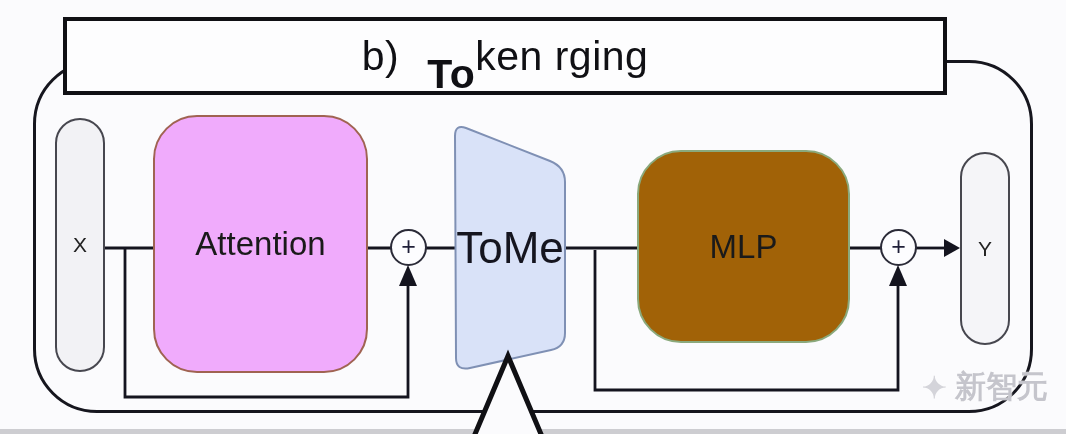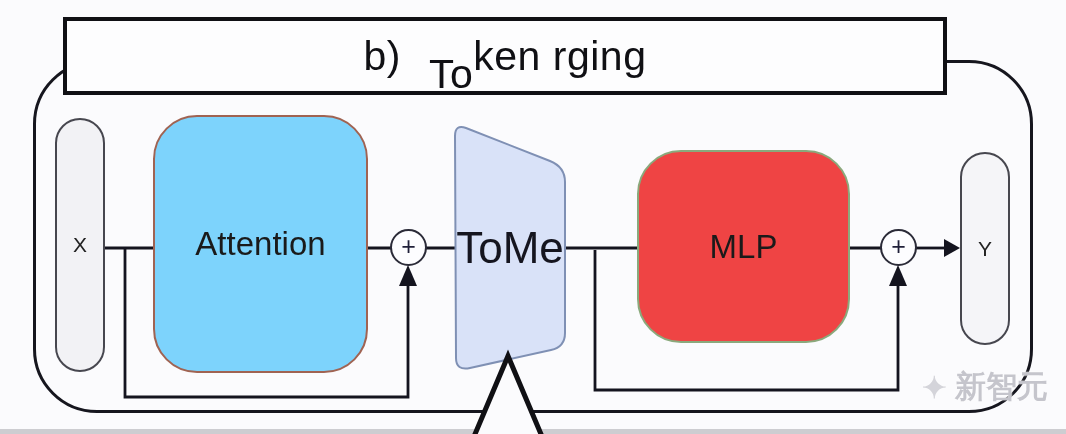--- a/index.html
+++ b/index.html
@@ -20,45 +20,45 @@
   
   .node{position:absolute;box-sizing:border-box;z-index:3;display:flex;align-items:center;justify-content:center;color:#1a1a1a;}
   .pill{
     width:50px;border:2.5px solid #47474f;border-radius:26px;background:#f2f2f5;
     font-size:21px;font-weight:400;color:#222;
   }
   .pill-x{left:55px;top:118px;height:254px;}
   .pill-y{left:960px;top:152px;height:193px;background:#f5f5f8;}
   .attn{
     left:153px;top:115px;width:215px;height:258px;border-radius:44px;
-    background:#7dd3fc;border:2.5px solid #a06352;font-size:33px;
+    background:#f0abfc;border:2.5px solid #a06352;font-size:33px;
   }
   .mlp{
     left:637px;top:150px;width:213px;height:193px;border-radius:44px;
-    background:#ef4444;border:2.5px solid #8aa97c;font-size:33px;
+    background:#a16207;border:2.5px solid #8aa97c;font-size:33px;
   }
   .tome-label{
     left:452px;top:229px;width:116px;height:38px;font-size:44px;color:#15151f;z-index:3;
   }
   .adder{
     width:37px;height:37px;border-radius:50%;background:#fdfdff;
     border:2.5px solid #2b2b38;font-size:25px;line-height:1;color:#20203a;
     padding-bottom:3px;
   }
   .adder-1{left:390px;top:229px;}
   .adder-2{left:880px;top:229px;}
   
   .title-box{
     position:absolute;left:63px;top:17px;width:884px;height:78px;box-sizing:border-box;
     border:4px solid #101014;background:#fdfdfe;z-index:4;
     display:flex;align-items:center;justify-content:center;
     font-size:41px;color:#101014;letter-spacing:0.5px;white-space:pre;
   }
   .title-box .prefix{margin-right:28px;}
-  .title-box .b{font-weight:normal;margin-top:36px;}
+  .title-box .b{font-weight:bold;margin-top:36px;}
   
   .watermark{
     position:absolute;right:18px;bottom:26px;z-index:5;display:flex;align-items:center;gap:8px;
     font-size:31px;font-weight:700;color:rgba(150,150,162,0.55);
     text-shadow:0 0 2px #ffffff, 0 0 1px #ffffff;
   }
   .watermark .logo{font-size:30px;color:rgba(170,170,182,0.5);}
   .bottom-strip{
     position:absolute;left:0;bottom:0;width:1066px;height:5px;background:#cdcdd1;z-index:1;
   }

